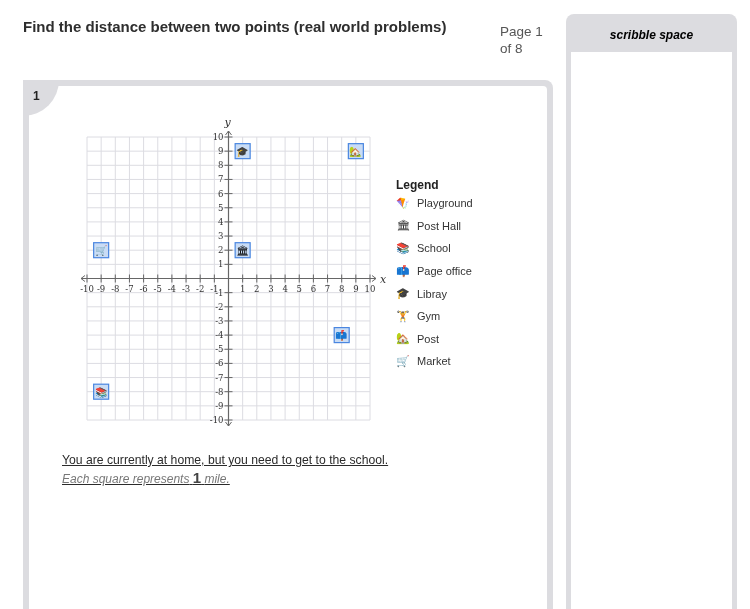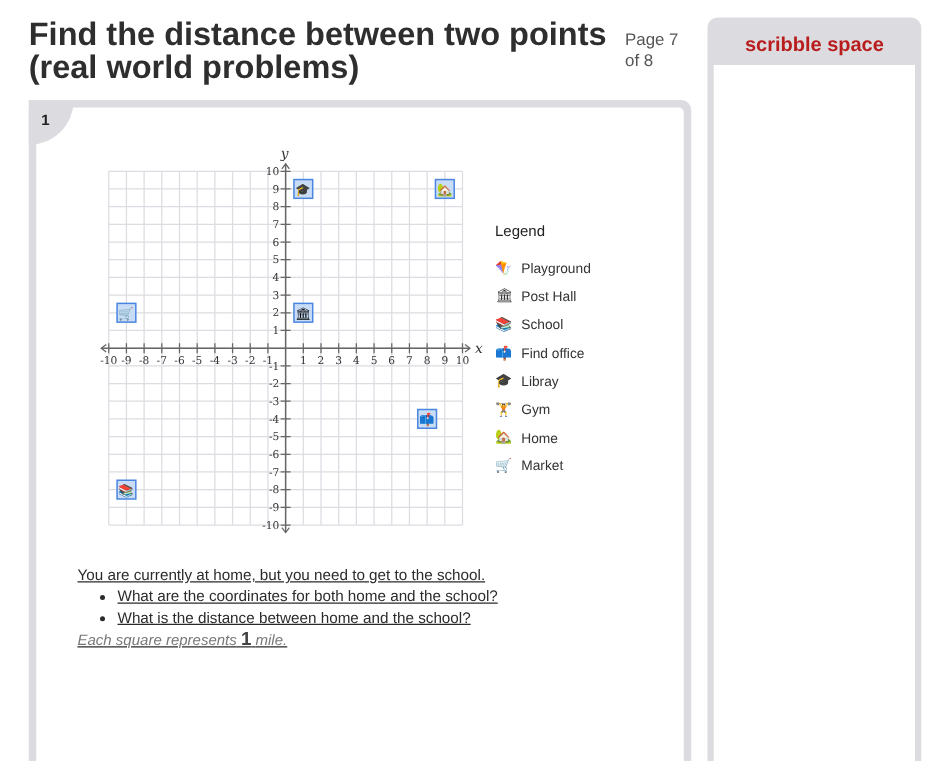--- a/index.html
+++ b/index.html
@@ -1,41 +1,41 @@
 <!DOCTYPE html>
 <html><head>
 <meta charset="utf-8">
 <style>
   html, body { margin:0; padding:0; background:#ffffff; }
   body { width:750px; height:609px; position:relative; overflow:hidden; font-family:"Liberation Sans", sans-serif; color:#2b2b2b; }
-  .title { position:absolute; left:23px; top:14px; width:470px; font-size:26px; font-weight:bold; line-height:26px; color:#2e2e2e; margin:0; }
+  .title { position:absolute; left:23px; top:14px; width:470px; font-size:15px; font-weight:bold; line-height:26px; color:#2e2e2e; margin:0; }
   .page-ind { position:absolute; left:500px; top:23px; font-size:13.5px; line-height:17px; color:#555; width:50px; }
   .qcard { position:absolute; left:23px; top:80px; width:530px; height:560px; background:#dcdce0; border-radius:8px; }
   .qcard-inner { position:absolute; left:6px; top:6px; right:6px; bottom:0; background:#fff; border-radius:4px 4px 0 0; }
   .qnum-tab { position:absolute; left:0; top:0; width:36px; height:36px; background:#dcdce0; border-bottom-right-radius:36px; }
   .qnum { position:absolute; left:10px; top:9px; font-size:12px; font-weight:bold; color:#222; }
   .scribble { position:absolute; left:566px; top:14px; width:171px; height:610px; background:#dcdce0; border-radius:8px; }
-  .scribble-label { position:absolute; left:0; right:0; top:14px; text-align:center; font-size:16px; font-weight:bold; color:#b91c1c; }
+  .scribble-label { position:absolute; left:0; right:0; top:14px; text-align:center; font-size:12px; font-weight:bold; color:#000000;font-style:italic; }
   .scribble-area { position:absolute; left:5px; right:5px; top:38px; bottom:0; background:#fff; }
   .graph { position:absolute; left:75px; top:115px; width:320px; height:320px; }
   .legend { position:absolute; left:396px; top:178px; width:100px; }
-  .legend-title { font-size:12px; font-weight:normal; color:#222; margin-bottom:12px; }
+  .legend-title { font-size:12px; font-weight:bold; color:#222; margin-bottom:0; }
   .legend-item { height:22.6px; display:flex; align-items:center; font-size:11px; color:#333; }
   .legend-icon { width:15px; height:15px; margin-right:6px; display:inline-flex; align-items:center; justify-content:center; font-size:11px; line-height:1; }
   .prompt { position:absolute; left:62px; top:452px; width:400px; font-size:12.2px; color:#2b2b2b; line-height:17px;text-decoration:underline; }
   .prompt ul { margin:0; padding-left:32px; }
   .prompt li { margin:0; }
   .note { font-style:italic; color:#777; font-size:12px; }
   .note b { font-style:normal; font-size:15px; color:#444; }
 </style>
 </head>
 <body>
 
 <h1 class="title">Find the distance between two points (real world problems)</h1>
-<div class="page-ind">Page 7 of 8</div>
+<div class="page-ind">Page 1 of 8</div>
 
 <div class="qcard">
   <div class="qcard-inner"></div>
   <div class="qnum-tab">
     <span class="qnum">1</span>
   </div>
 </div>
 
 <div class="scribble">
   <div class="scribble-label">scribble space</div>
@@ -217,45 +217,41 @@
       <div class="legend-item">
         <span class="legend-icon">🏛</span>
         <span>Post Hall</span>
       </div>
       <div class="legend-item">
         <span class="legend-icon">📚</span>
         <span>School</span>
       </div>
       <div class="legend-item">
         <span class="legend-icon">📫</span>
-        <span>Find office</span>
+        <span>Page office</span>
       </div>
       <div class="legend-item">
         <span class="legend-icon">🎓</span>
         <span>Libray</span>
       </div>
       <div class="legend-item">
         <span class="legend-icon">🏋</span>
         <span>Gym</span>
       </div>
       <div class="legend-item">
         <span class="legend-icon">🏡</span>
-        <span>Home</span>
+        <span>Post</span>
       </div>
       <div class="legend-item">
         <span class="legend-icon">🛒</span>
         <span>Market</span>
       </div>
     </div>
 </div>
 
 <div class="prompt">
   <div>You are currently at home, but you need to get to the school.</div>
-  <ul>
-    <li>What are the coordinates for both home and the school?</li>
-    <li>What is the distance between home and the school?</li>
-  </ul>
   <div class="note">
     <span>Each square represents</span>
     <b>1</b>
     <span>mile.</span>
   </div>
 </div>
 
 </body></html>

